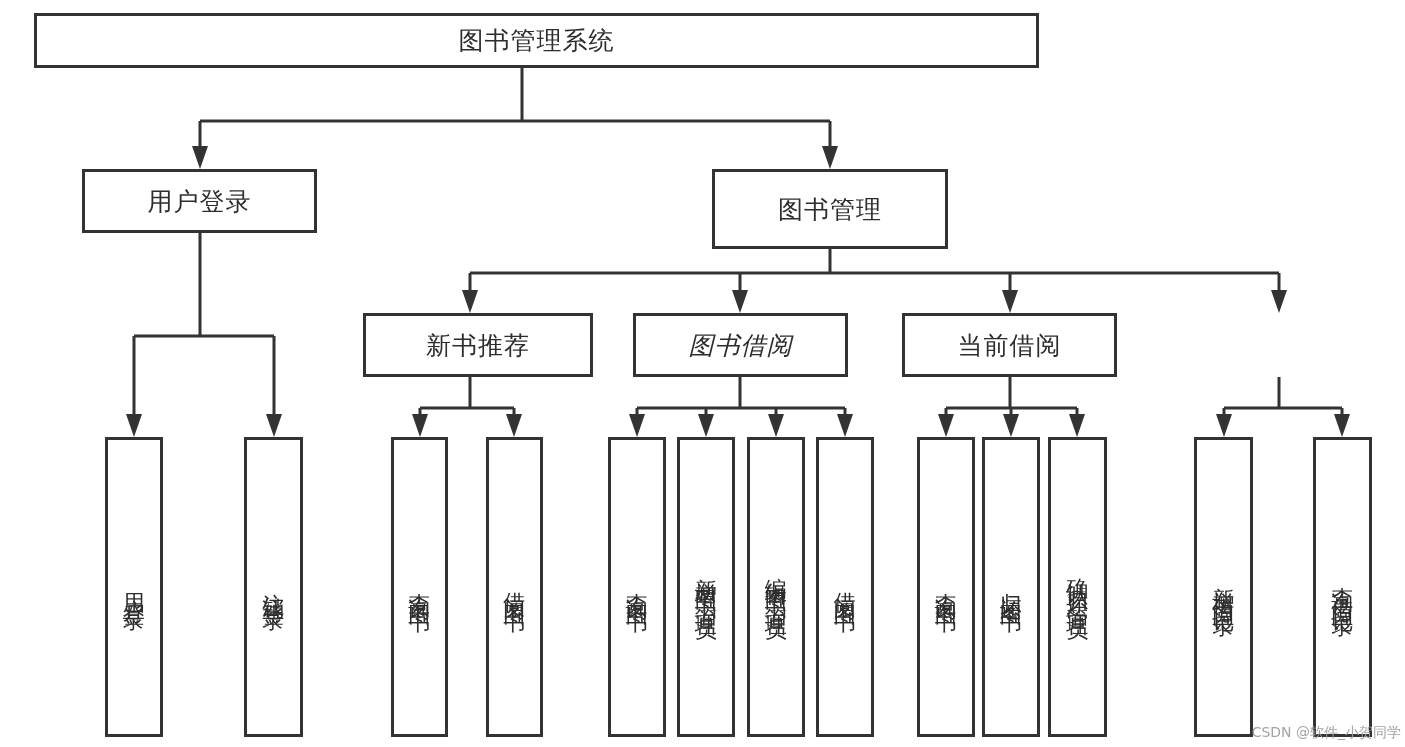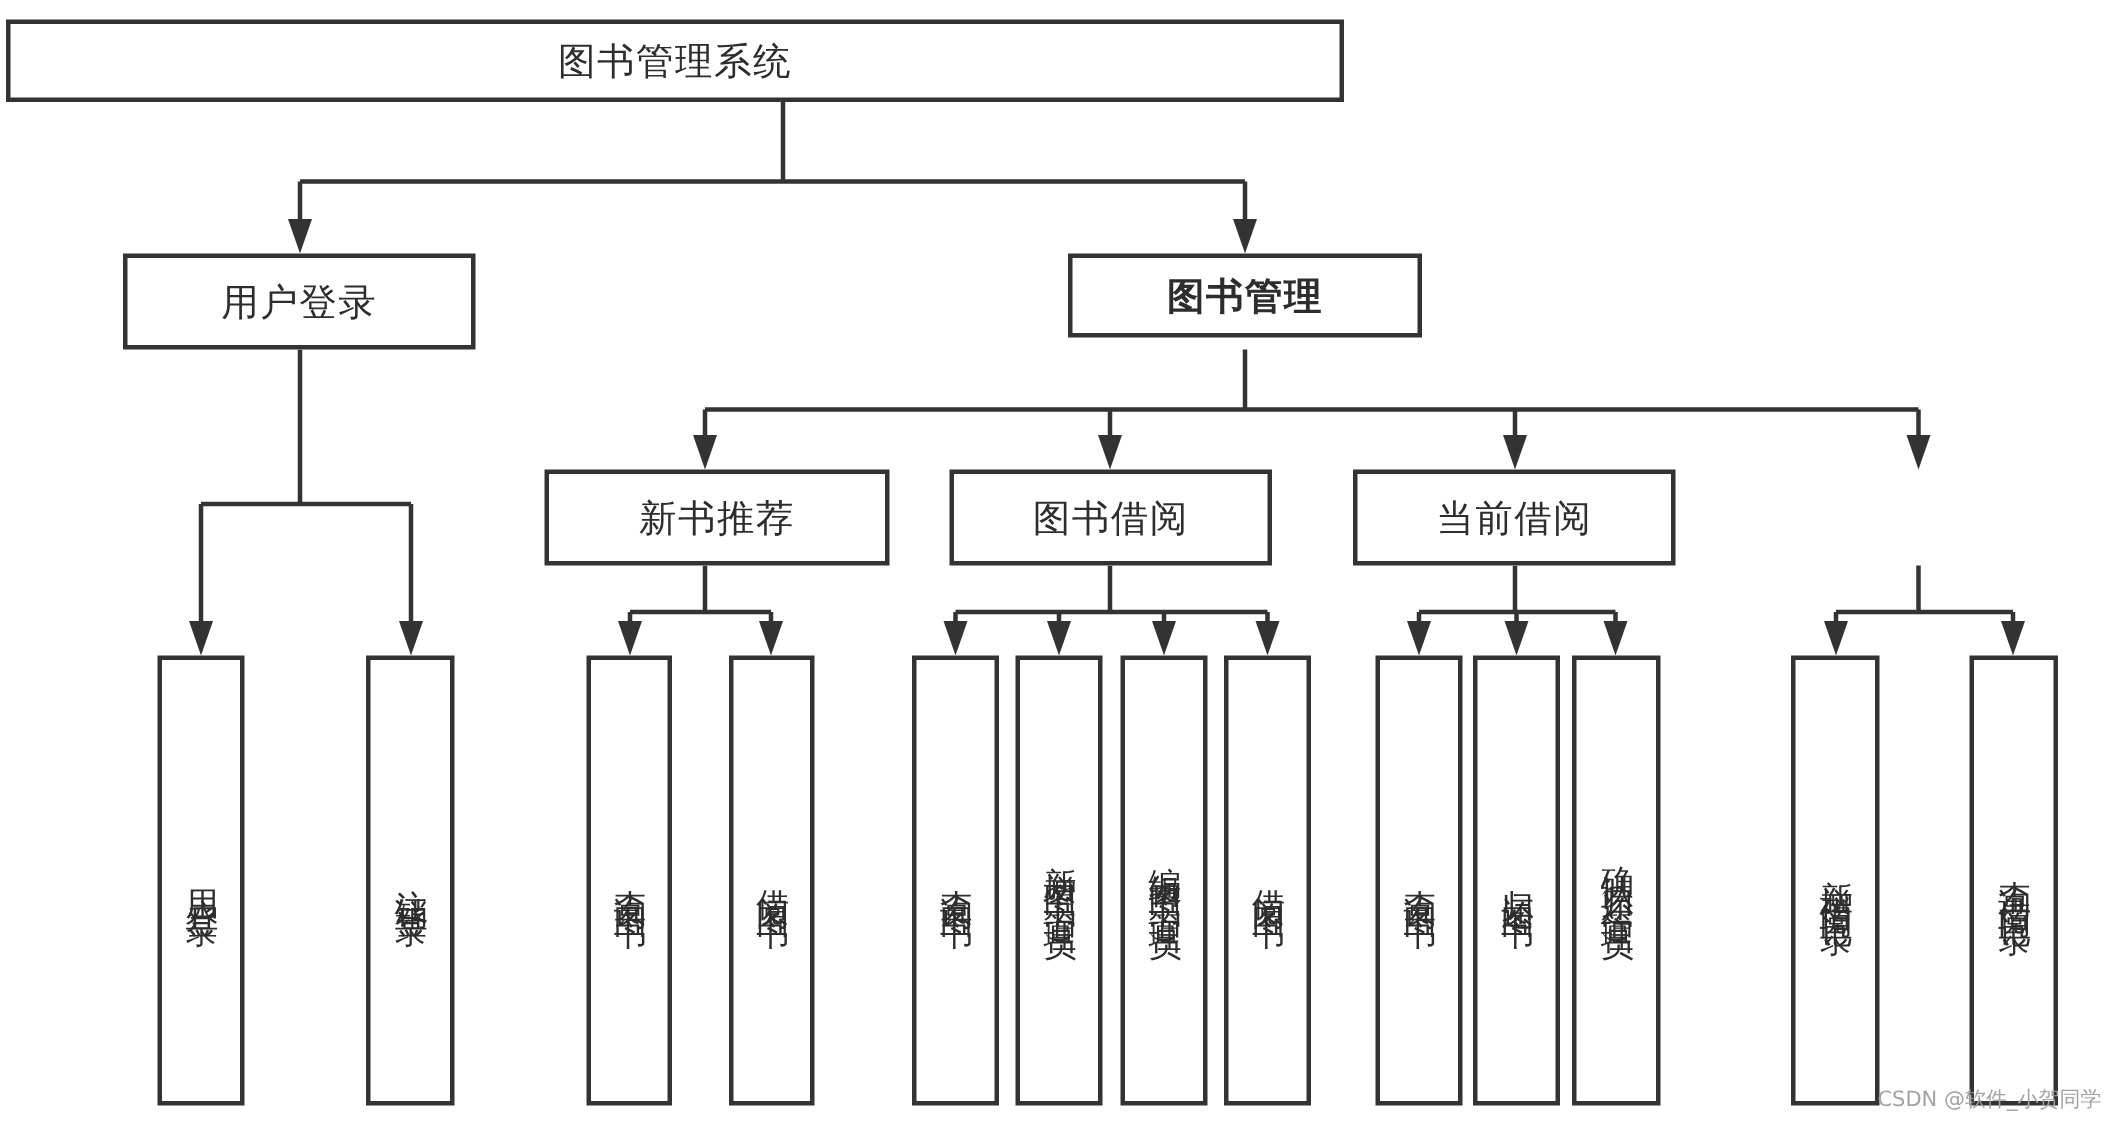--- a/index.html
+++ b/index.html
@@ -21,25 +21,25 @@
     position: absolute;
     box-sizing: border-box;
     border: 3px solid #333333;
     background: #ffffff;
     display: flex;
     align-items: center;
     justify-content: center;
     color: #2d2d2d;
   }
   .h-node { font-size: 25px; letter-spacing: 1px; white-space: nowrap; }
-  .root-node   { left: 4px;  top: 13px;  width: 892px; height: 55px; }
+  .root-node   { left: 34px;  top: 13px;  width: 1005px; height: 55px; }
   .n-user-login    { left: 82px;  top: 169px; width: 235px; height: 64px; }
-  .n-book-mgmt     { left: 712px; top: 169px; width: 236px; height: 56px; font-weight: bold; }
+  .n-book-mgmt     { left: 712px; top: 169px; width: 236px; height: 80px; }
   .n-new-rec       { left: 363px; top: 313px; width: 230px; height: 64px; }
-  .n-book-borrow   { left: 633px; top: 313px; width: 215px; height: 64px; }
+  .n-book-borrow   { left: 633px; top: 313px; width: 215px; height: 64px; font-style: italic; }
   .n-cur-borrow    { left: 902px; top: 313px; width: 215px; height: 64px; }
   .n-borrow-rec    { left: 1172px; top: 313px; width: 214px; height: 64px; }
   .leaf { top: 437px; height: 300px; }
   .leaf span {
     writing-mode: vertical-rl;
     text-orientation: mixed;
     font-size: 22px;
     letter-spacing: 6px;
     line-height: 1.15;
     white-space: nowrap;

